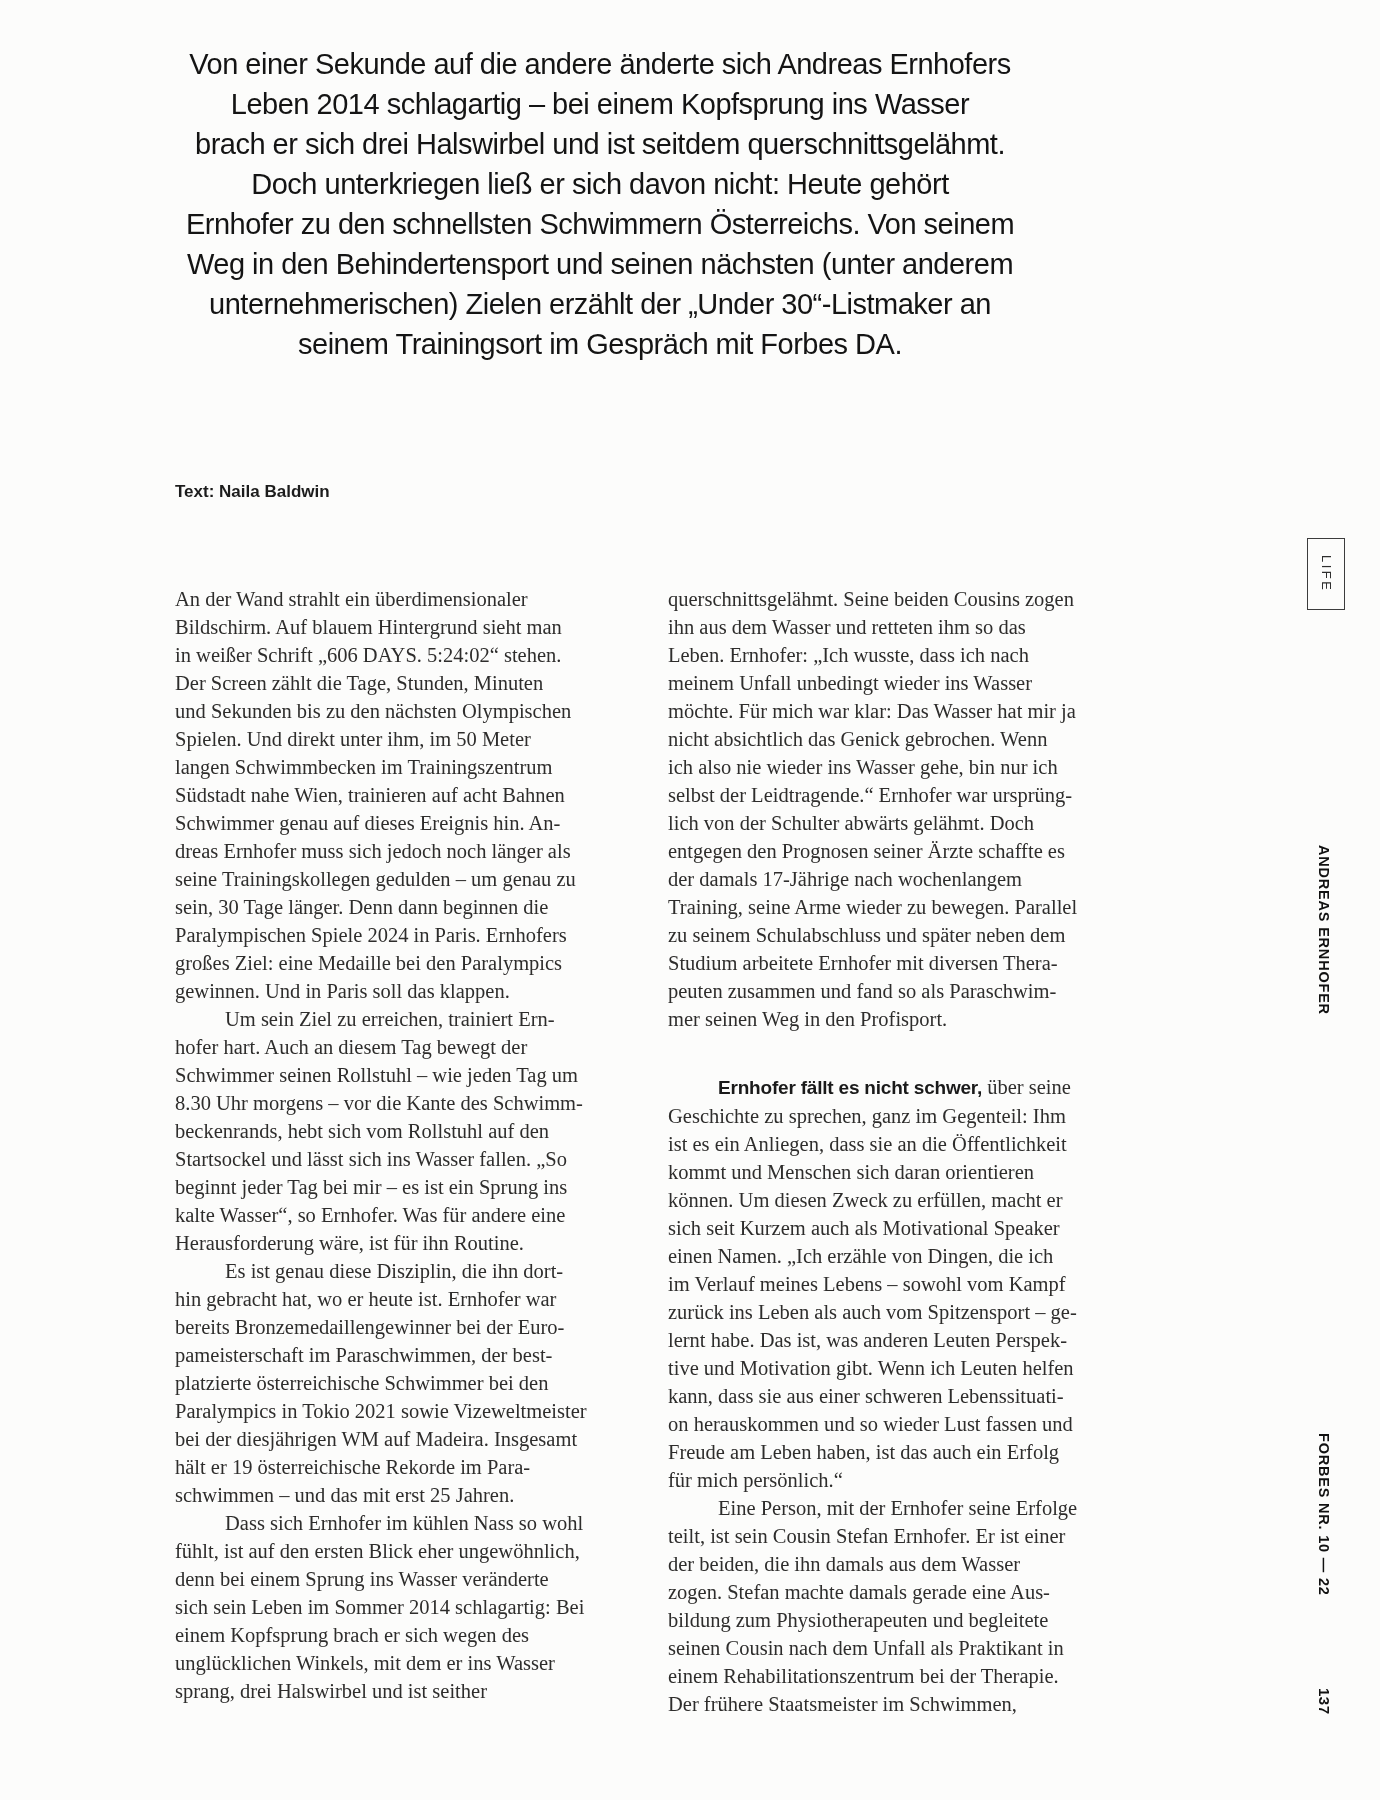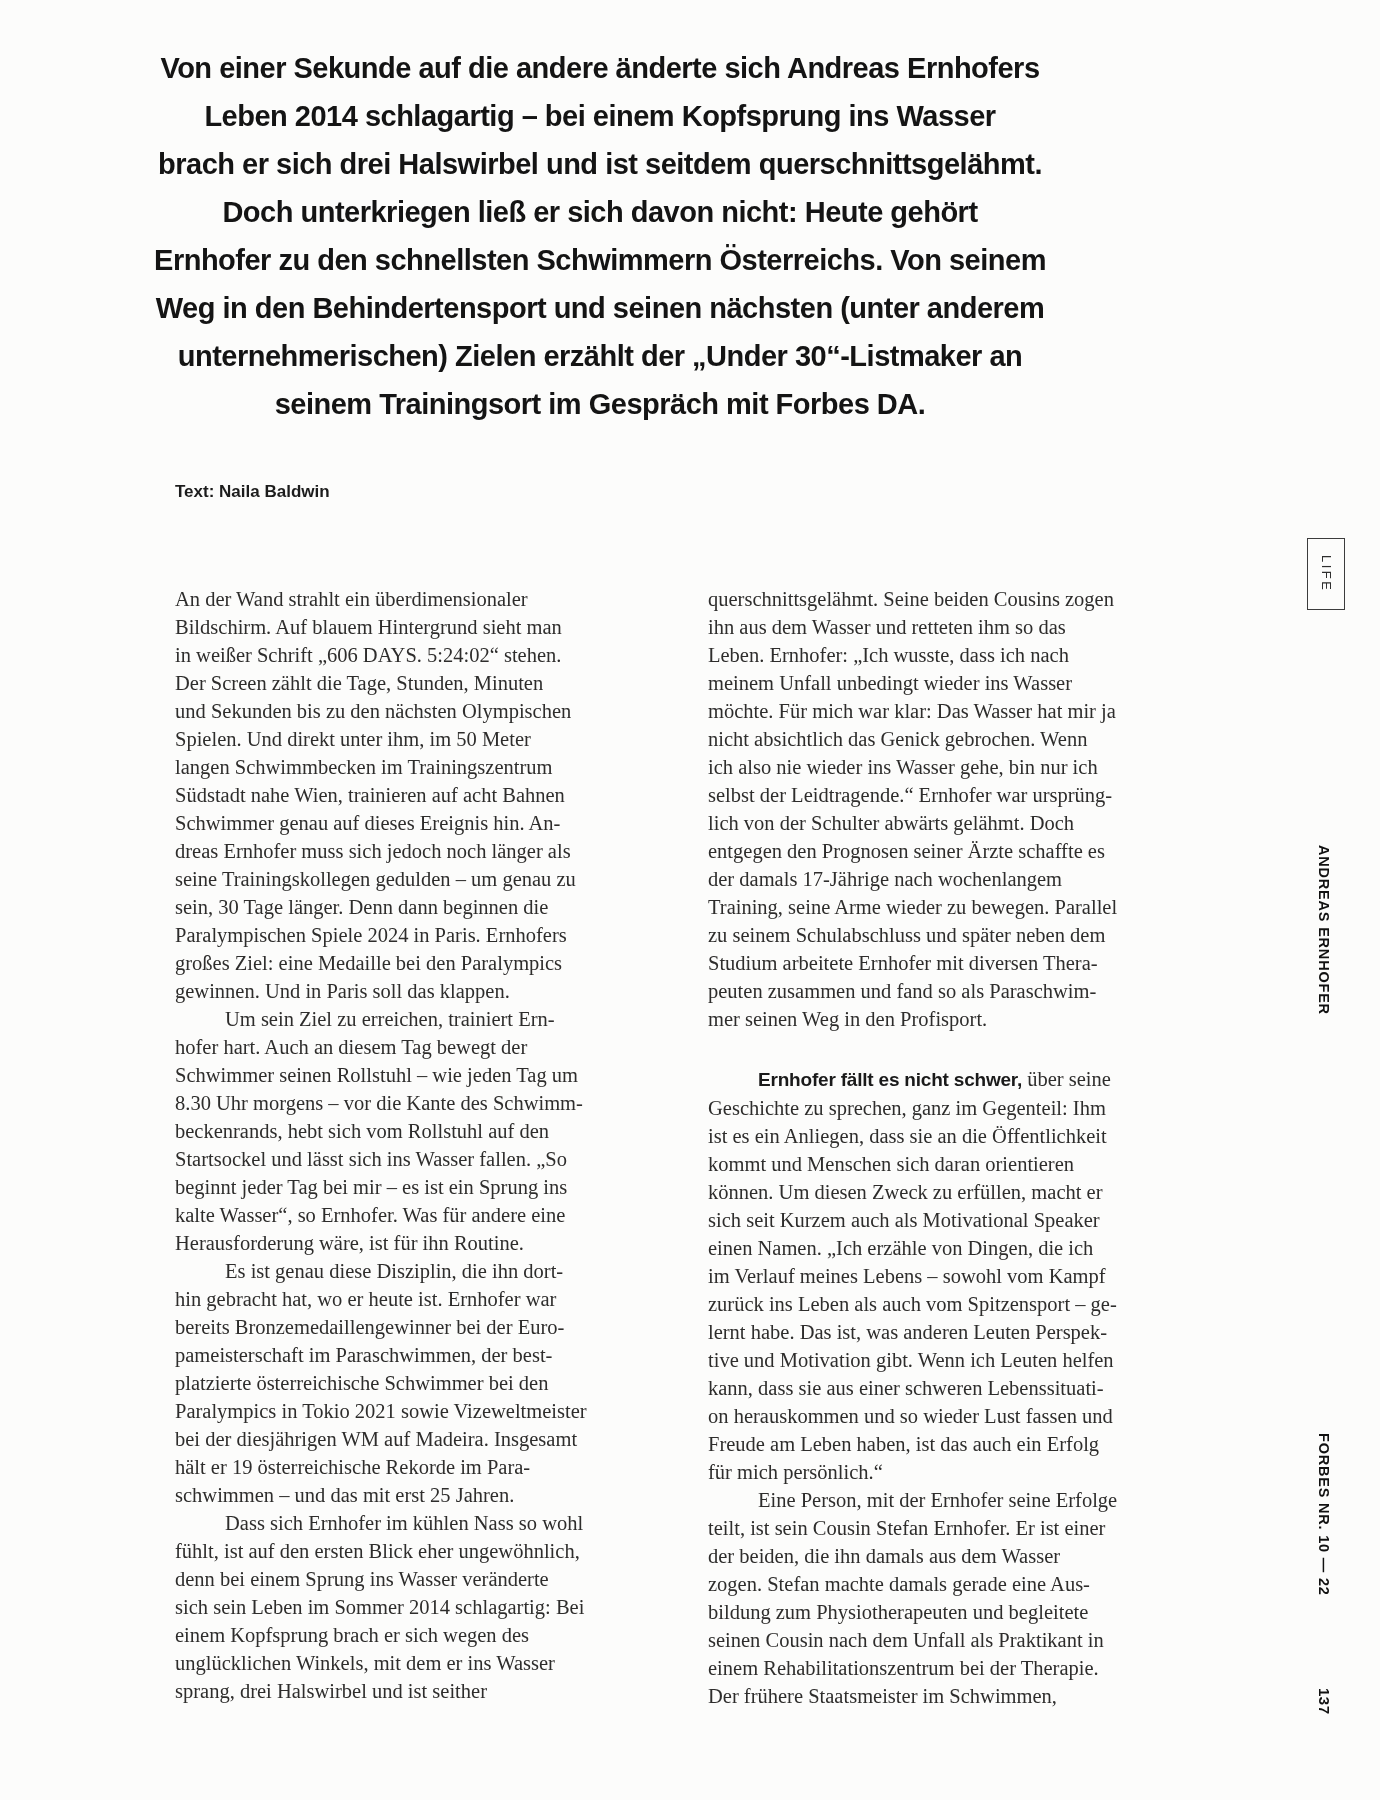--- a/index.html
+++ b/index.html
@@ -7,41 +7,41 @@
     width:1380px; height:1800px;
     background:#fcfcfb;
     font-family:"Liberation Sans", sans-serif;
     position:relative;
     overflow:hidden;
   }
   .page { position:absolute; inset:0; }
 
   .headline {
     position:absolute; left:60px; top:44px; width:1080px; margin:0;
-    font-weight:bold; font-size:29px; line-height:48px; letter-spacing:-0.5px;
+    font-weight:normal; font-size:29px; line-height:40px; letter-spacing:-0.5px;
     text-align:center; color:#141414;
     white-space:pre-line;
   }
 
   .credits {
     position:absolute; left:175px; top:478px; width:1005px;
     text-align:left; font-weight:bold; font-size:17px; line-height:27px;
     color:#1c1c1c;
   }
 
   .col {
     position:absolute; top:585px; width:510px;
     font-family:"Liberation Serif", serif;
     font-size:20.5px; line-height:28px; color:#2e2d2c;
   }
   .col-left  { left:175px; }
-  .col-right { left:708px; }
+  .col-right { left:668px; }
   .col p { margin:0; white-space:pre-line; }
   p.indent { text-indent:50px; }
-  p.lead-para { margin-top:32px; }
+  p.lead-para { margin-top:40px; }
   .lead {
     font-family:"Liberation Sans", sans-serif;
     font-weight:bold; font-size:19px; letter-spacing:-0.2px; color:#1a1a1a;
   }
 
   .vtext { writing-mode:vertical-rl; }
 
   .life-box {
     position:absolute; left:1307px; top:538px; width:38px; height:72px;
     border:1.5px solid #3c3c3c; box-sizing:border-box;

